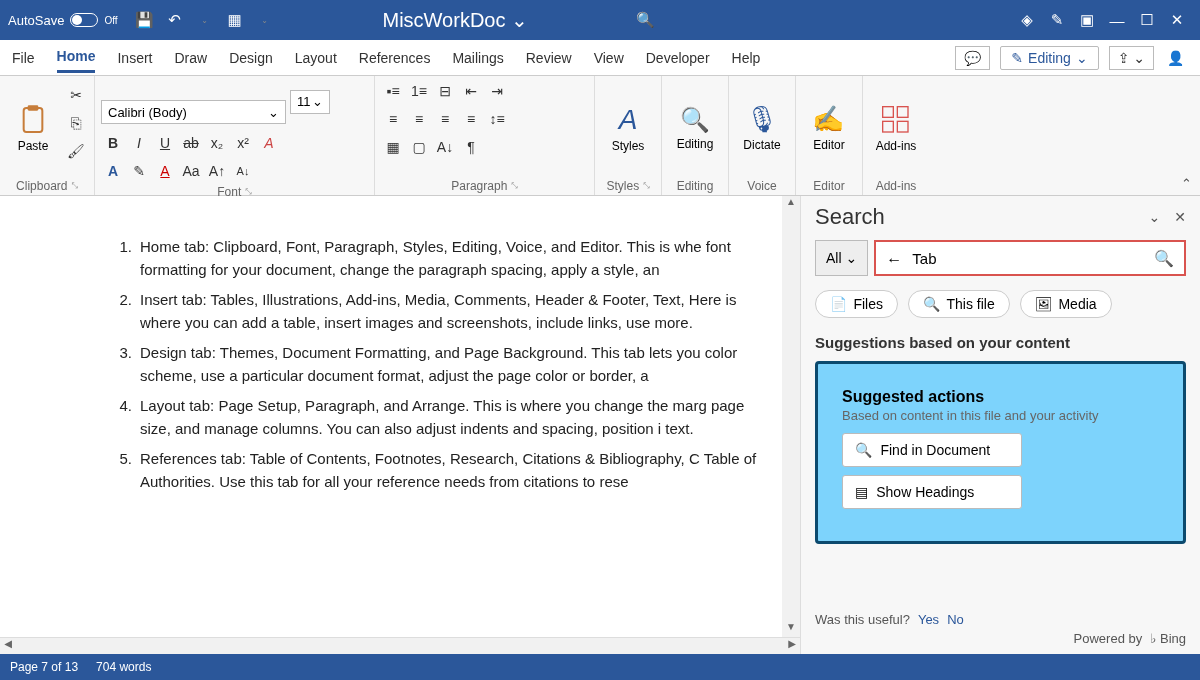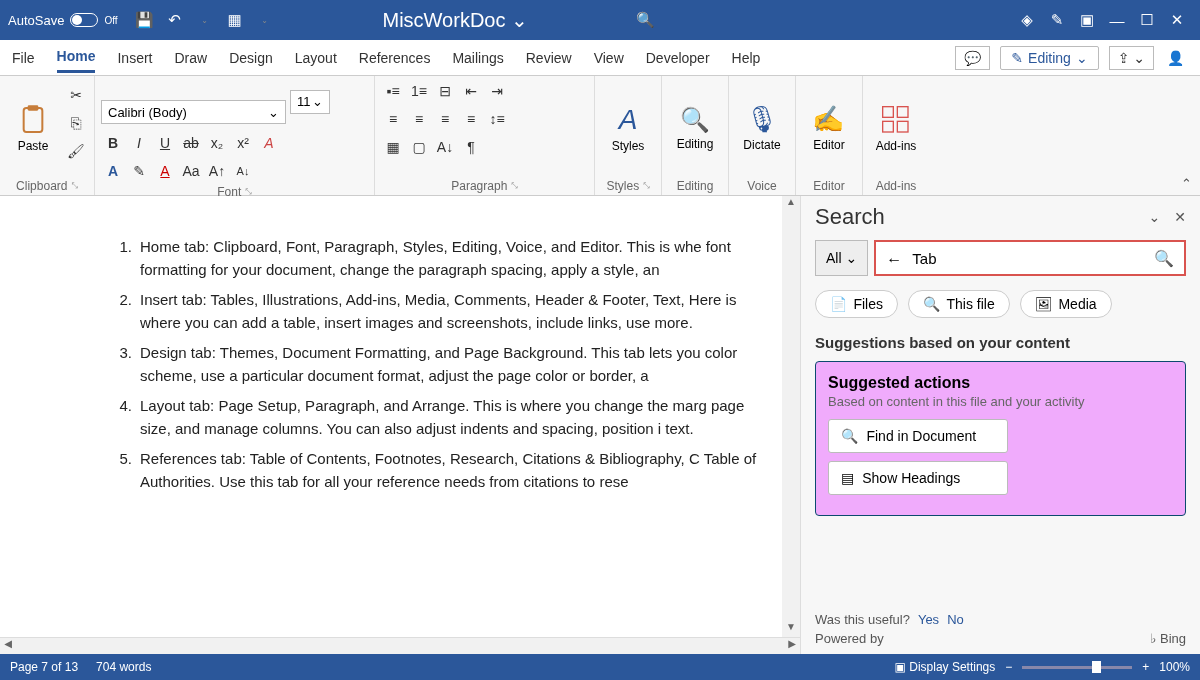--- a/index.html
+++ b/index.html
@@ -44,21 +44,21 @@
 .sp-head { display:flex; align-items:center; justify-content:space-between; }
 .sp-title { font-size:22px; color:#333; }
 .sp-ctrls { display:flex; gap:14px; font-size:14px; color:#555; }
 .sp-srow { display:flex; gap:6px; margin-top:10px; }
 .all-btn { border:1px solid #bbb; background:#eee; padding:5px 10px; font-size:14px; display:flex; align-items:center; gap:4px; }
 .sinput { flex:1; border:2px solid #d9534f; background:#fff; display:flex; align-items:center; padding:0 10px; height:36px; gap:10px; }
 .sinput input { border:none; outline:none; flex:1; font-size:15px; }
 .pill-row { display:flex; gap:10px; margin-top:14px; }
 .pill { background:#fff; border:1px solid #ccc; border-radius:16px; padding:5px 14px; font-size:14px; display:flex; align-items:center; gap:6px; cursor:pointer; }
 .sugg-hdr { font-size:15px; font-weight:600; color:#333; margin-top:16px; }
-.sugg-card { background:#f0abfc; border:1px solid #0c4a6e; border-radius:4px; margin-top:10px; padding:12px; }
+.sugg-card { background:#7dd3fc; border:3px solid #0c4a6e; border-radius:4px; margin-top:10px; padding:24px; }
 .sugg-card h4 { font-size:16px; margin-bottom:2px; }
 .sugg-card p { font-size:13px; color:#666; margin-bottom:10px; }
 .act-btn { display:flex; align-items:center; gap:8px; border:1px solid #bbb; background:#fff; border-radius:3px; padding:8px 12px; font-size:14px; cursor:pointer; margin-bottom:8px; width:180px; }
 .sp-foot { margin-top:auto; font-size:13px; color:#555; display:flex; flex-direction:column; gap:4px; padding-top:6px;}
 .sp-foot .row { display:flex; align-items:center; gap:8px; }
 .sp-foot a { color:#2b579a; cursor:pointer; }
 .statusbar { height:26px; background:#2b579a; color:#fff; display:flex; align-items:center; padding:0 10px; font-size:12px; }
 .statusbar .right { margin-left:auto; display:flex; align-items:center; gap:10px; }
 .zoom-slider { width:110px; height:3px; background:#88a; position:relative; }
 .zoom-slider .knob { position:absolute; width:9px; height:12px; background:#fff; top:-5px; left:70px; }
@@ -320,33 +320,24 @@
       <p>Based on content in this file and your activity</p>
       <div class="act-btn">🔍 <span>Find in Document</span></div>
       <div class="act-btn">▤ <span>Show Headings</span></div>
     </div>
     <div class="sp-foot">
       <div class="row">
         <span>Was this useful?</span>
         <a>Yes</a>
         <a>No</a>
       </div>
-      <div class="row" style="justify-content:space-between;">
+      <div class="row" style="justify-content:flex-end;">
         <span>Powered by</span>
         <span>♭ <span>Bing</span></span>
       </div>
     </div>
   </div>
 </div>
 
 <div class="statusbar">
   <span>Page 7 of 13</span>
   <span style="margin-left:18px;">704 words</span>
-  <div class="right">
-    <span>▣ <span>Display Settings</span></span>
-    <span>−</span>
-    <div class="zoom-slider">
-        <div class="knob"></div>
-      </div>
-    <span>+</span>
-    <span>100%</span>
-  </div>
 </div>
 
 </body></html>

